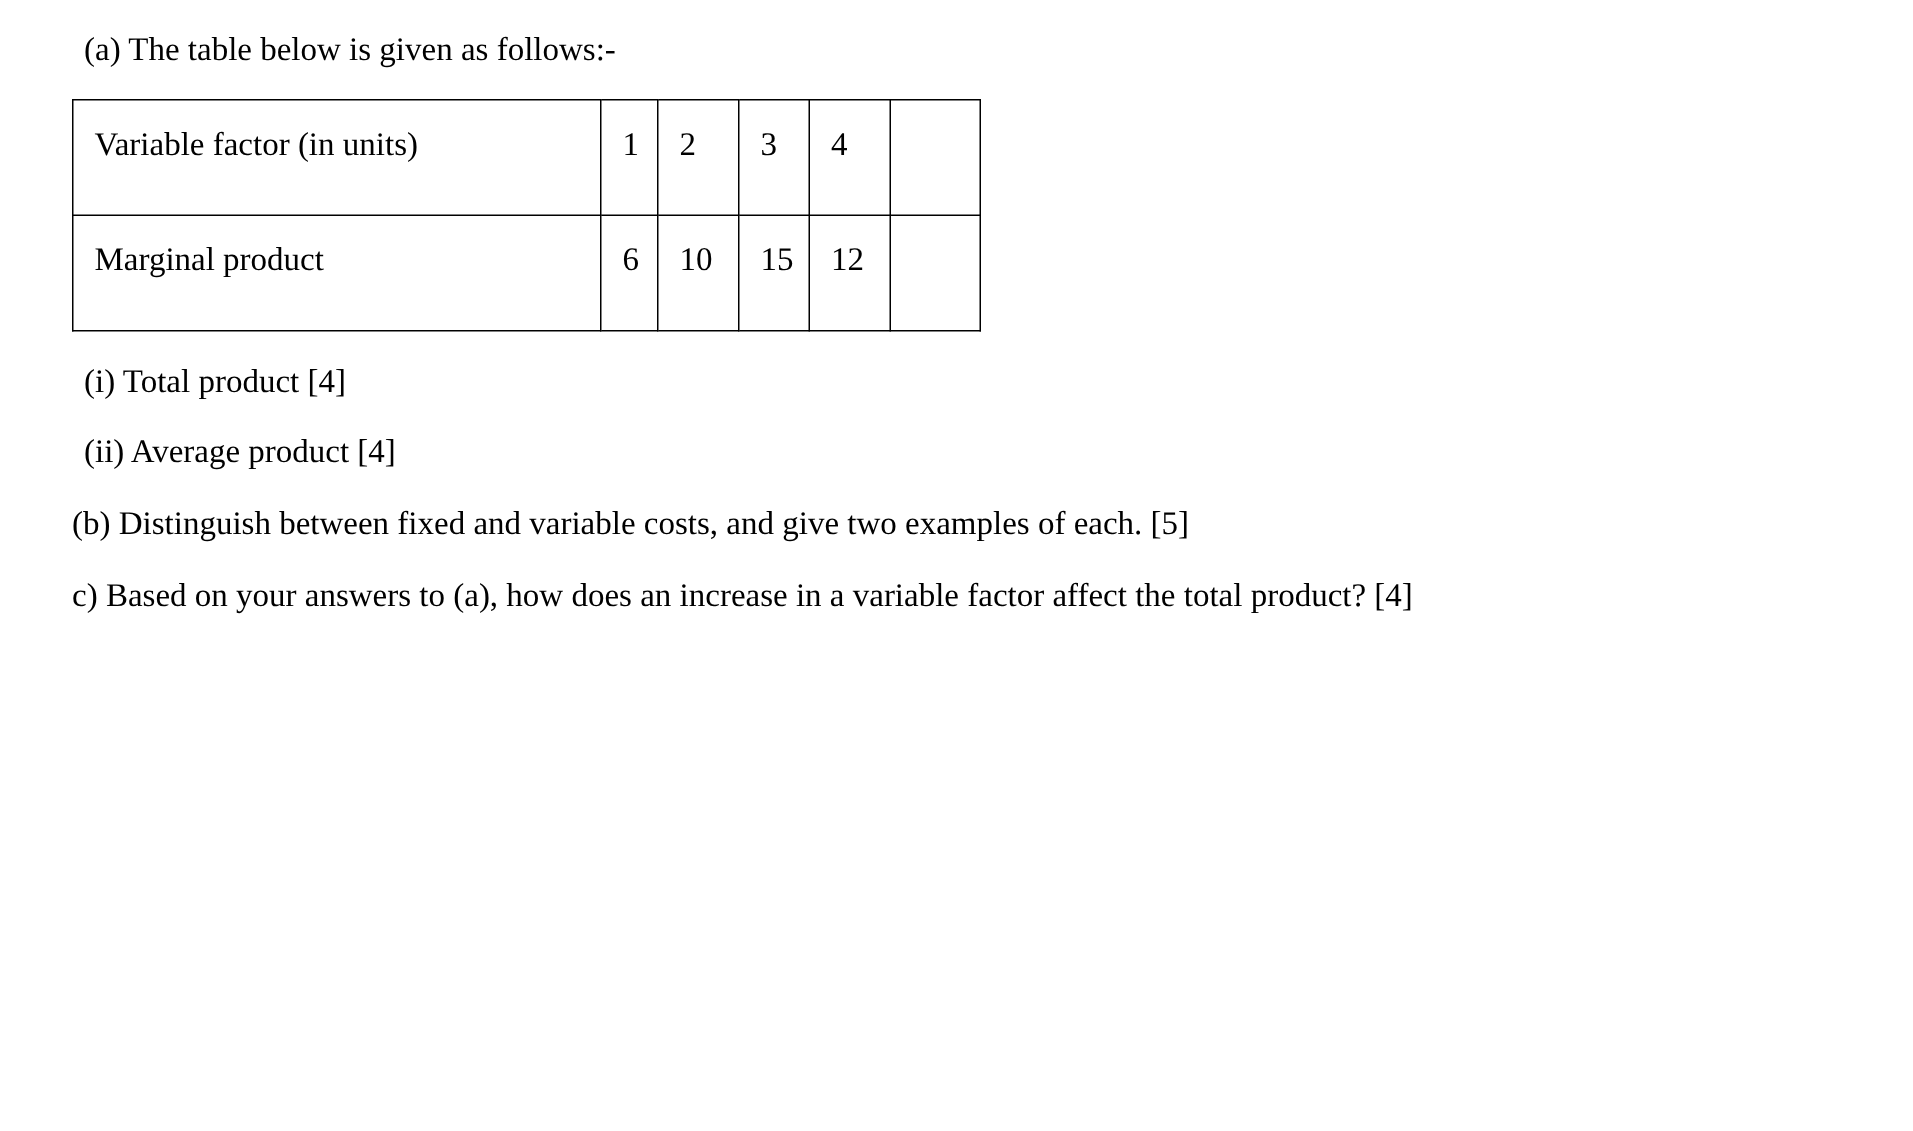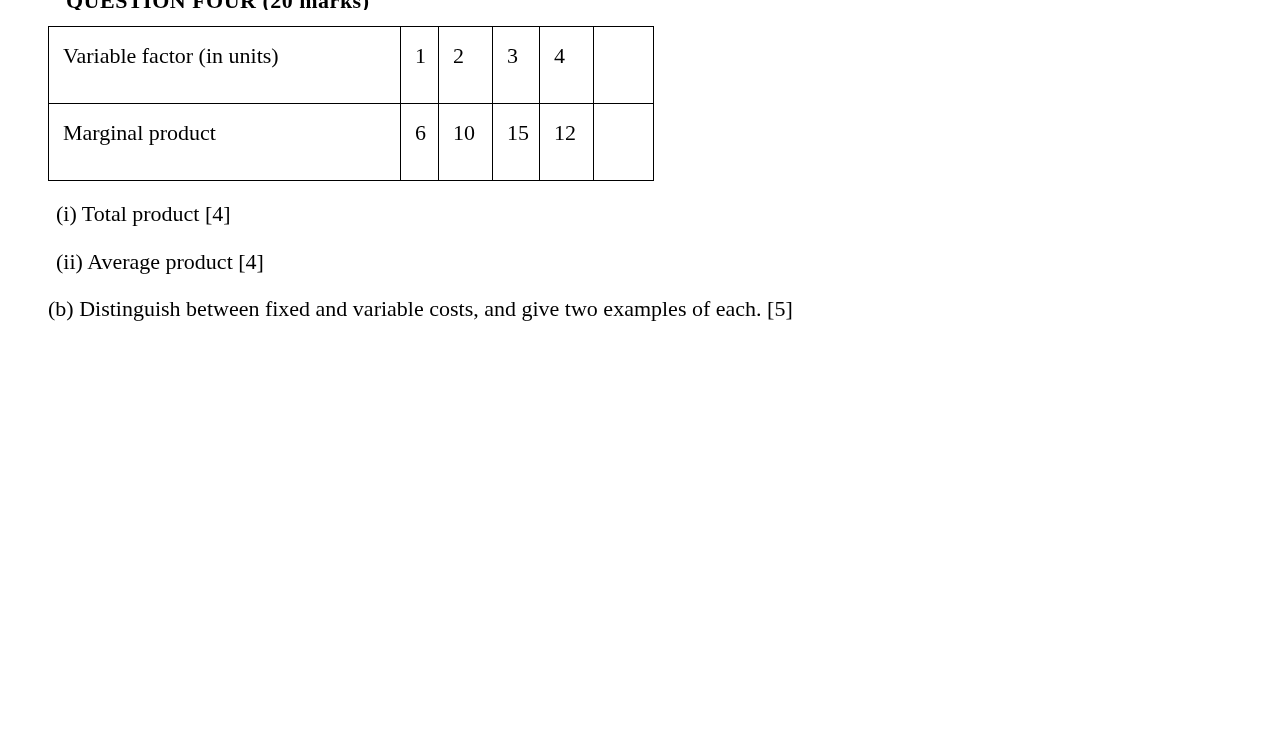--- a/index.html
+++ b/index.html
@@ -68,24 +68,22 @@
     table.data td.blank {
       min-width: 60px;
       border-left: 1.5px solid #000;
     }
   </style>
 </head>
 <body>
 
 <div class="content">
 
-  <div class="heading-cut">
-    <span>QUESTION FOUR (20 marks)</span>
-  </div>
 
+  <p class="para indent-small">(a) The table below is given as follows:-</p>
 
   <table class="data">
     <tbody>
         <tr>
       <td class="label">Variable factor (in units)</td>
       <td class="num">1</td>
       <td class="num-wide">2</td>
       <td class="num">3</td>
       <td class="num-wide">4</td>
       <td class="blank"></td>
@@ -101,15 +99,16 @@
   </tbody>
     </table>
 
 
   <p class="para indent-small">(i) Total product [4]</p>
 
   <p class="para indent-small">(ii) Average product [4]</p>
 
   <p class="para">(b) Distinguish between fixed and variable costs, and give two examples of each. [5]</p>
 
+  <p class="para">c) Based on your answers to (a), how does an increase in a variable factor affect the total product? [4]</p>
 
 
 </div>
 
 </body></html>

